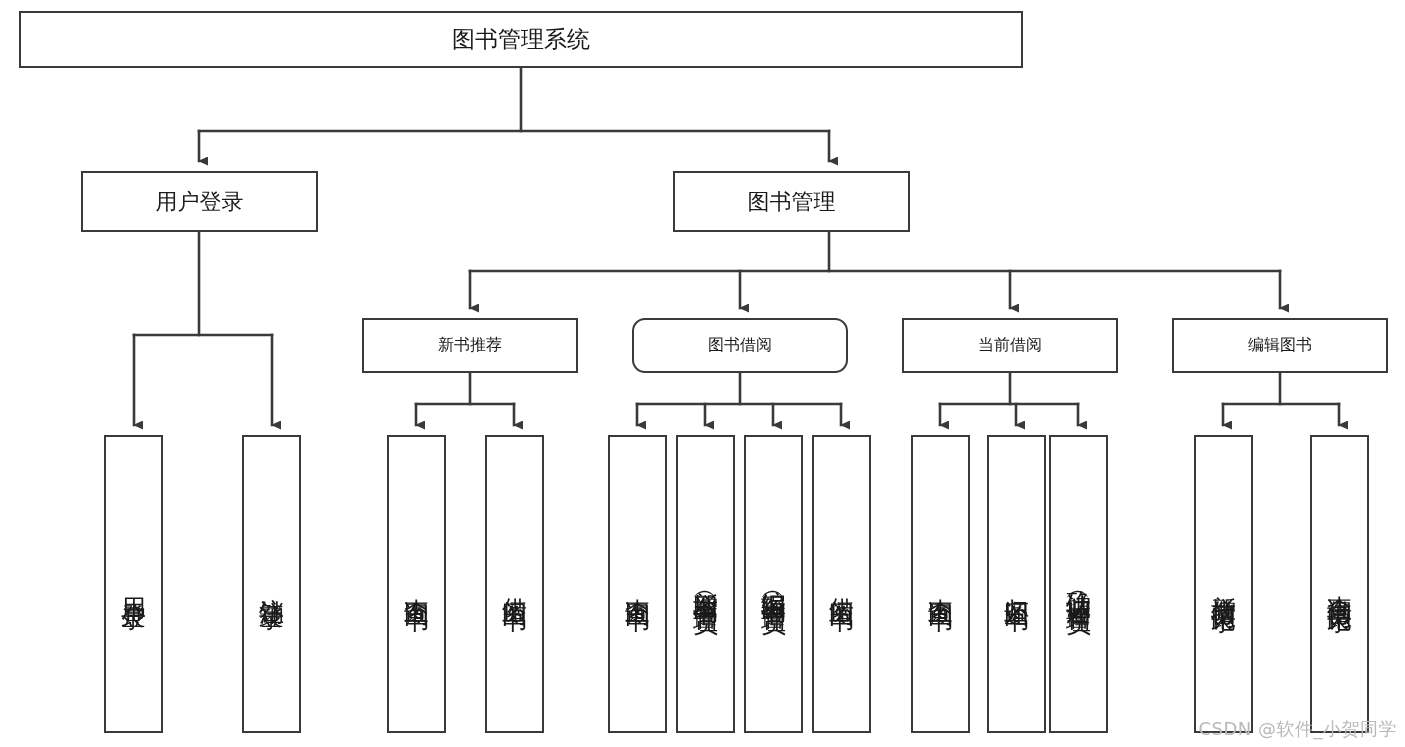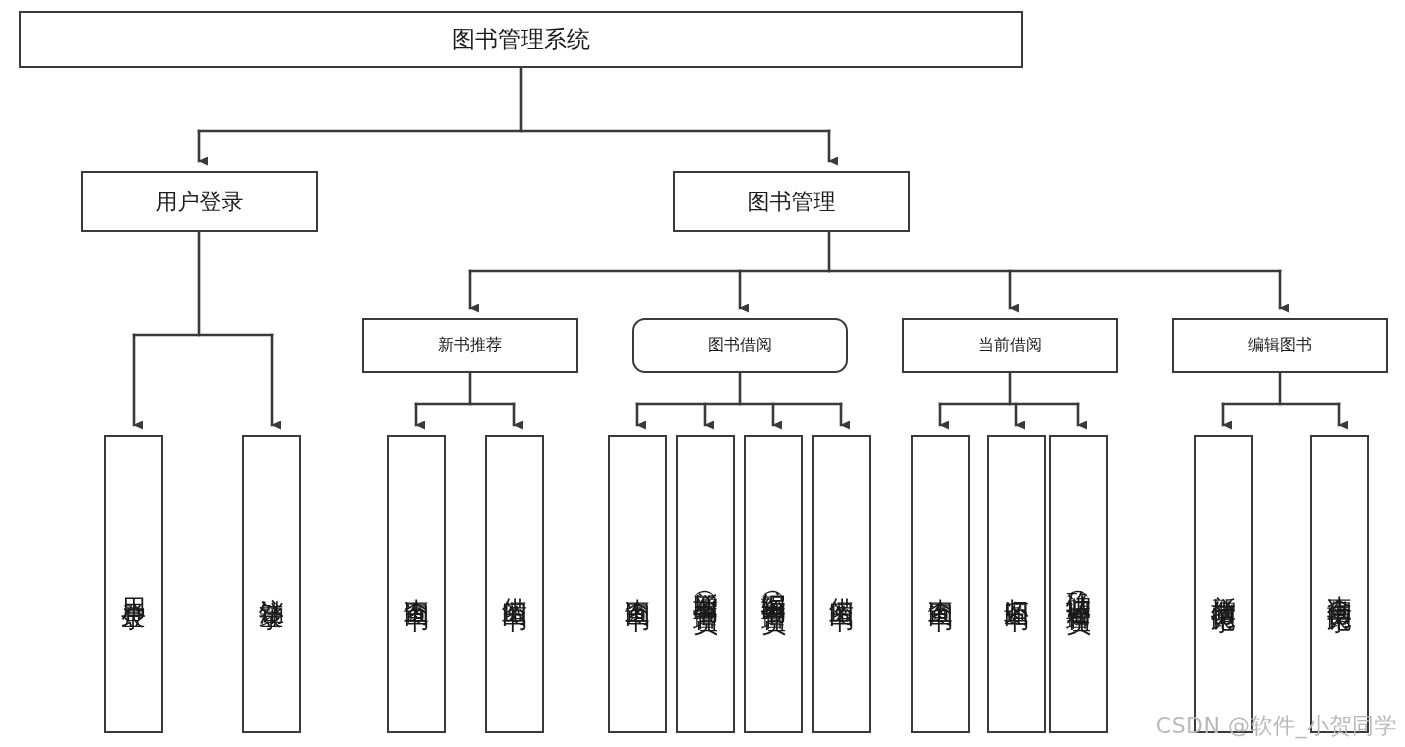--- a/index.html
+++ b/index.html
@@ -63,21 +63,21 @@
     text-orientation: upright;
     font-size: 25px;
     line-height: 1.0;
     letter-spacing: 3px;
     white-space: pre;
   }
   #watermark {
     position: absolute;
     right: 8px;
     bottom: 6px;
-    font-size: 22px;
+    font-size: 18px;
     color: #b9b9b9;
     letter-spacing: 0.5px;
     user-select: none;
     white-space: nowrap;
   }
 </style>
 </head>
 <body>
 
 <div id="diagram-root">

